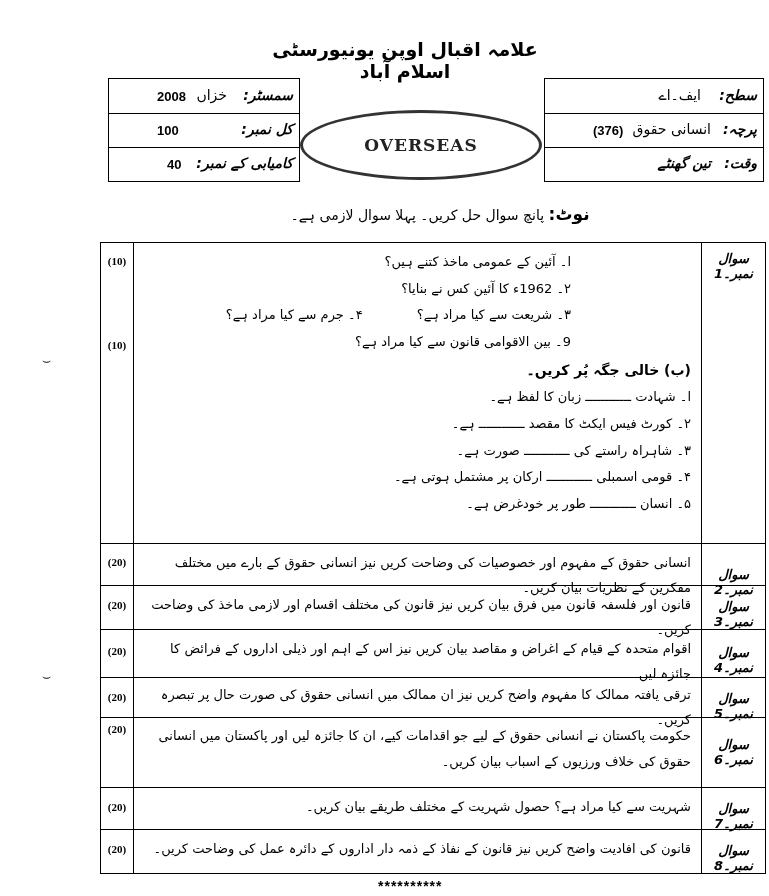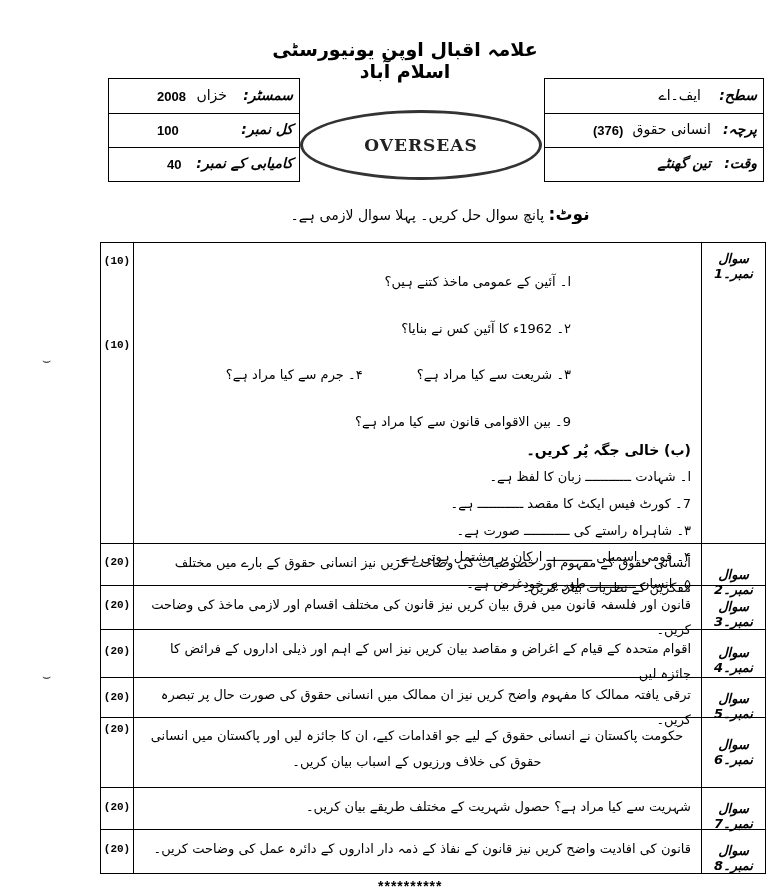--- a/index.html
+++ b/index.html
@@ -13,25 +13,25 @@
   .lbl { position:absolute; font-size:14px; font-weight:bold; font-style:italic; direction:rtl; }
   .val { position:absolute; font-size:13px; font-weight:bold; font-family:"Liberation Sans", sans-serif; }
   .uval { position:absolute; font-size:14px; direction:rtl; }
   .stamp { left:300px; top:110px; width:236px; height:64px; border:3px solid #333; border-radius:50%; text-align:center; line-height:64px; font-family:"DejaVu Serif", serif; font-weight:bold; font-size:17px; letter-spacing:1px; color:#222; }
   .note { left:280px; top:204px; width:320px; font-size:14px; text-align:center; }
   .note b { font-size:17px; }
   .qtable { left:100px; top:242px; width:664px; border:1.5px solid #000; border-collapse:collapse; }
   .qrow { position:absolute; left:0; right:0; border-bottom:1.5px solid #000; }
   .qrow:last-child { border-bottom:none; }
   .qnum { position:absolute; right:0; top:0; bottom:0; width:64px; border-left:1.5px solid #000; font-size:13px; font-weight:bold; font-style:italic; direction:rtl; padding-top:8px; text-align:center; box-sizing:border-box; }
-  .qmarks { position:absolute; left:0; top:0; bottom:0; width:33px; border-right:1.5px solid #000; font-size:11px; font-weight:bold; font-family:Liberation Mono, monospace; text-align:center; box-sizing:border-box; }
+  .qmarks { position:absolute; left:0; top:0; bottom:0; width:33px; border-right:1.5px solid #000; font-size:11px; font-weight:bold; font-family:Liberation Serif, serif; text-align:center; box-sizing:border-box; }
   .qbody { position:absolute; left:34px; right:66px; top:0; bottom:0; direction:rtl; font-size:13px; padding:6px 8px 0 8px; box-sizing:border-box; line-height:1.9; }
   .sub { font-weight:bold; font-size:14px; }
   .items { display:block; }
-  .item { display:inline-block; margin-left:50px;margin-top:20px; }
+  .item { display:inline-block; margin-left:50px; }
   .blank { display:block; }
   .footer { left:378px; top:878px; font-size:14px; font-weight:bold; letter-spacing:1px; font-family:"Liberation Sans", sans-serif; }
   .mark { font-size:14px; color:#222; }
 </style>
 </head>
 <body>
 
 <div class="abs title urdu">علامہ اقبال اوپن یونیورسٹی اسلام آباد</div>
 
 <div class="abs infobox" style="left:108px; top:78px; width:190px; height:102px;">
@@ -89,21 +89,21 @@
         <span class="item">ا۔ آئین کے عمومی ماخذ کتنے ہیں؟</span>
         <span class="item">۲۔ 1962ء کا آئین کس نے بنایا؟</span>
       </div>
       <div class="items" style="padding-right:120px;">
         <span class="item">۳۔ شریعت سے کیا مراد ہے؟</span>
         <span class="item">۴۔ جرم سے کیا مراد ہے؟</span>
         <span class="item">9۔ بین الاقوامی قانون سے کیا مراد ہے؟</span>
       </div>
       <div class="sub">(ب) خالی جگہ پُر کریں۔</div>
       <div class="blank">ا۔ شہادت ــــــــــــ زبان کا لفظ ہے۔</div>
-      <div class="blank">7۔ کورٹ فیس ایکٹ کا مقصد ــــــــــــ ہے۔</div>
+      <div class="blank">۲۔ کورٹ فیس ایکٹ کا مقصد ــــــــــــ ہے۔</div>
       <div class="blank">۳۔ شاہراہ راستے کی ــــــــــــ صورت ہے۔</div>
       <div class="blank">۴۔ قومی اسمبلی ــــــــــــ ارکان پر مشتمل ہوتی ہے۔</div>
       <div class="blank">۵۔ انسان ــــــــــــ طور پر خودغرض ہے۔</div>
     </div>
   </div>
 
   <div class="qrow" style="top:300px; height:42px;">
     <div class="qnum" style="padding-top:24px;">سوال نمبر۔2</div>
     <div class="qmarks" style="padding-top:13px;">(20)</div>
     <div class="qbody" style="padding-top:8px;">انسانی حقوق کے مفہوم اور خصوصیات کی وضاحت کریں نیز انسانی حقوق کے بارے میں مختلف مفکرین کے نظریات بیان کریں۔</div>
@@ -123,21 +123,21 @@
 
   <div class="qrow" style="top:434px; height:40px;">
     <div class="qnum" style="padding-top:14px;">سوال نمبر۔5</div>
     <div class="qmarks" style="padding-top:14px;">(20)</div>
     <div class="qbody" style="padding-top:6px;">ترقی یافتہ ممالک کا مفہوم واضح کریں نیز ان ممالک میں انسانی حقوق کی صورت حال پر تبصرہ کریں۔</div>
   </div>
 
   <div class="qrow" style="top:474px; height:70px;">
     <div class="qnum" style="padding-top:20px;">سوال نمبر۔6</div>
     <div class="qmarks" style="padding-top:6px;">(20)</div>
-    <div class="qbody" style="padding-top:6px; line-height:2.0;text-align:center;">حکومت پاکستان نے انسانی حقوق کے لیے جو اقدامات کیے، ان کا جائزہ لیں اور پاکستان میں انسانی حقوق کی خلاف ورزیوں کے اسباب بیان کریں۔</div>
+    <div class="qbody" style="padding-top:6px; line-height:2.0;">حکومت پاکستان نے انسانی حقوق کے لیے جو اقدامات کیے، ان کا جائزہ لیں اور پاکستان میں انسانی حقوق کی خلاف ورزیوں کے اسباب بیان کریں۔</div>
   </div>
 
   <div class="qrow" style="top:544px; height:42px;">
     <div class="qnum" style="padding-top:14px;">سوال نمبر۔7</div>
     <div class="qmarks" style="padding-top:14px;">(20)</div>
     <div class="qbody" style="padding-top:8px;">شہریت سے کیا مراد ہے؟ حصول شہریت کے مختلف طریقے بیان کریں۔</div>
   </div>
 
   <div class="qrow" style="top:586px; height:44px;">
     <div class="qnum" style="padding-top:14px;">سوال نمبر۔8</div>

